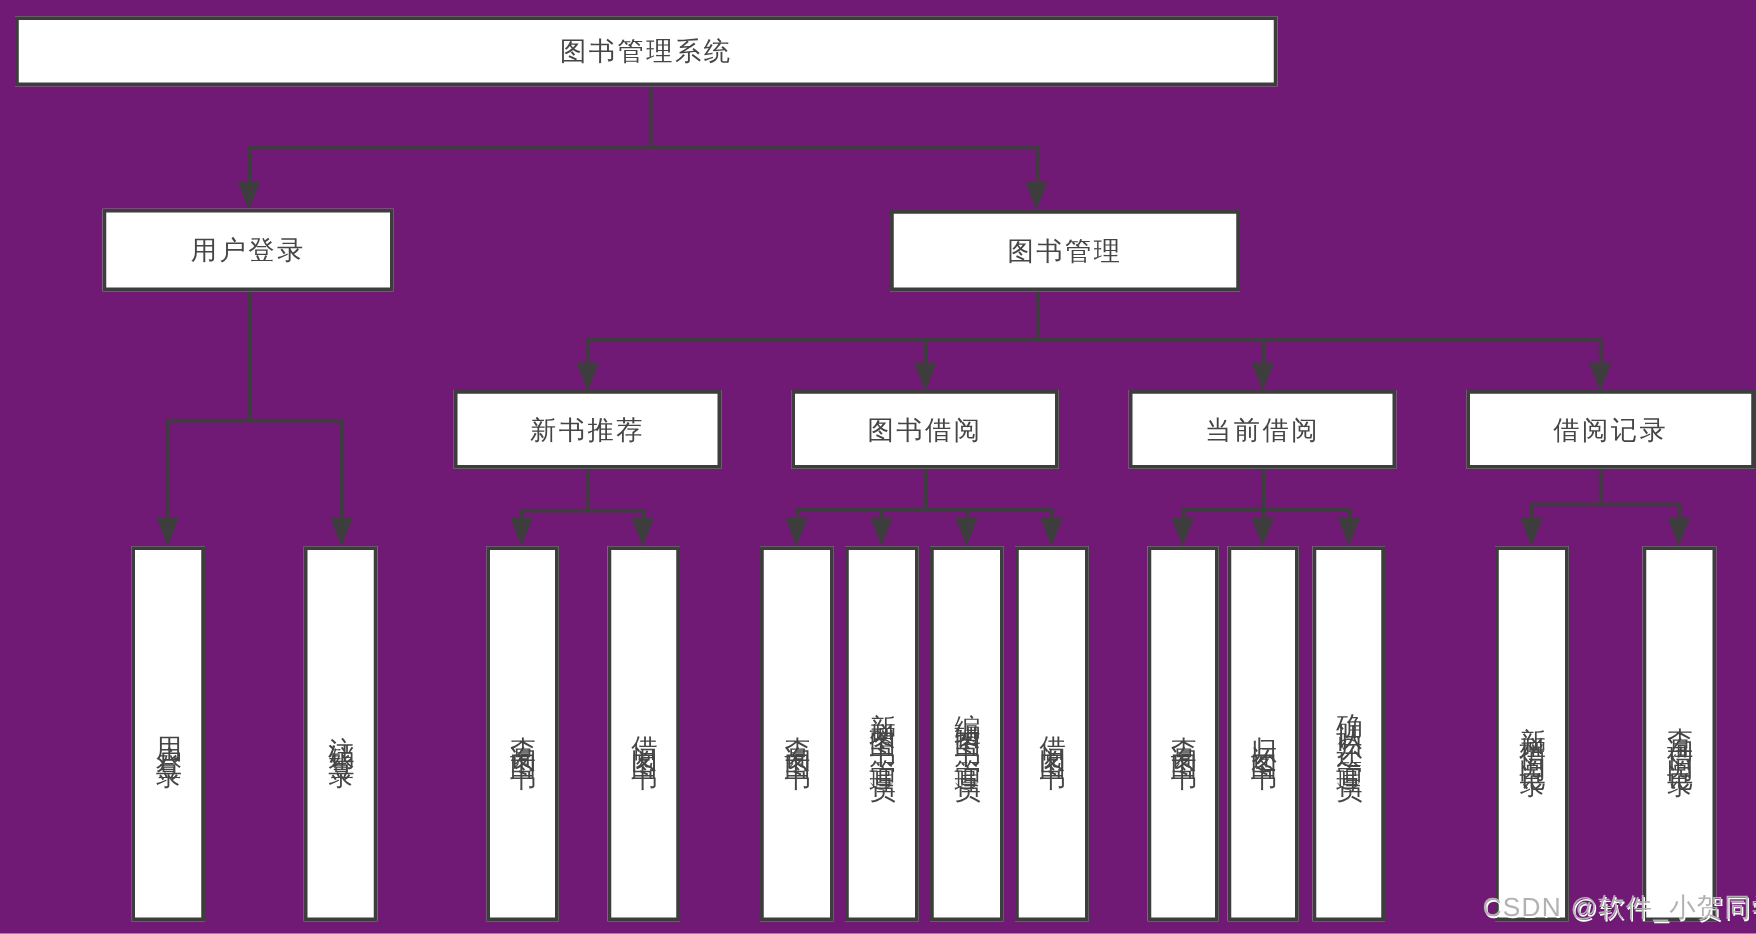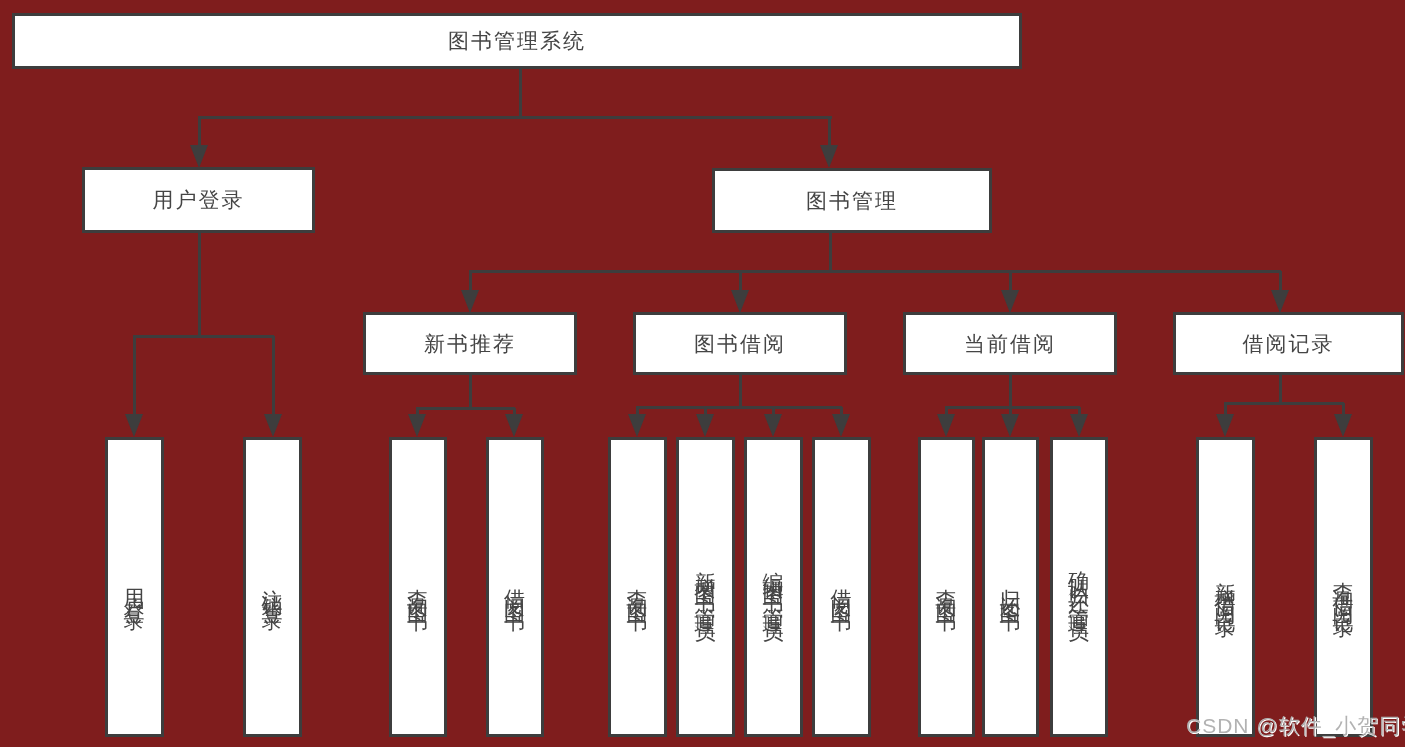--- a/index.html
+++ b/index.html
@@ -1,19 +1,19 @@
 <!DOCTYPE html>
 <html><head>
 <meta charset="utf-8">
 <style>
   html,body{margin:0;padding:0;background:#ffffff;}
   #canvas{
     position:relative;
     width:1405px;height:747px;
-    background:#7f1d1d;
+    background:#701a75;
     overflow:hidden;
     font-family:"Liberation Sans","DejaVu Sans",sans-serif;
   }
   .box{
     position:absolute;
     box-sizing:border-box;
     background:#ffffff;
     border:3px solid #3d3d3d;
     display:flex;align-items:center;justify-content:center;
     color:#454545;

